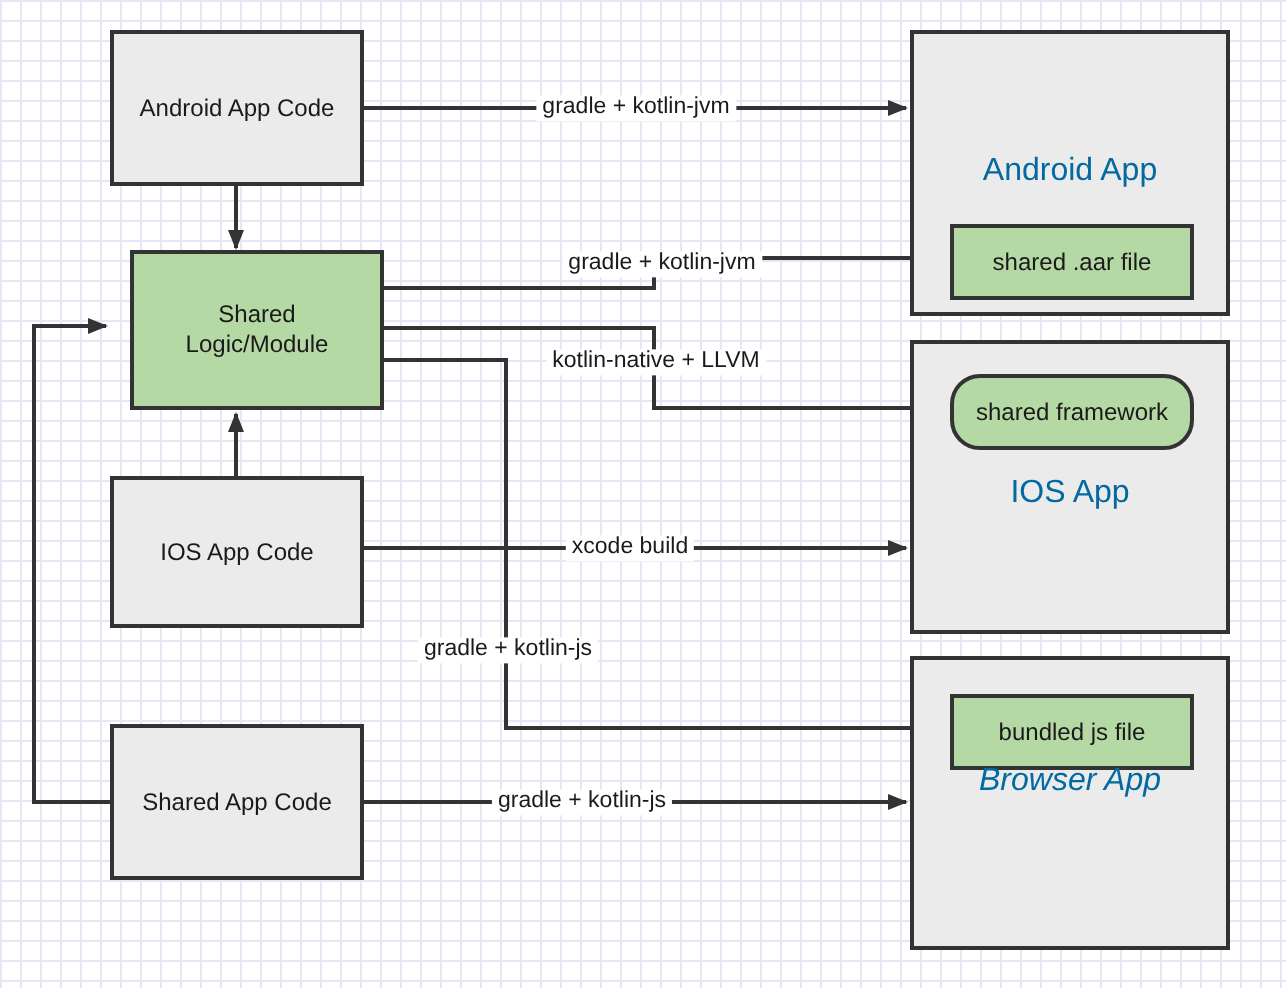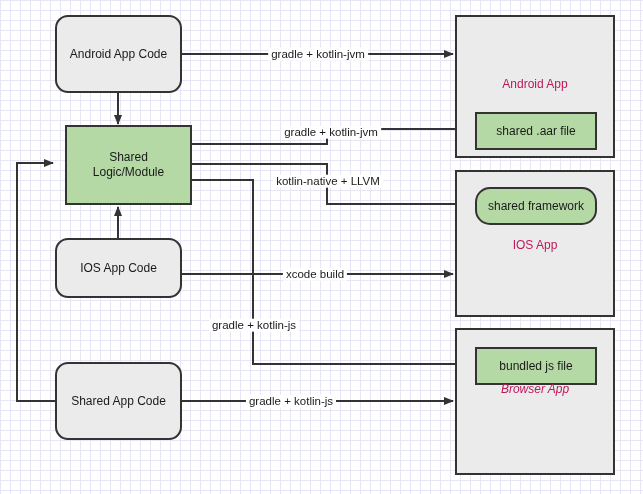--- a/index.html
+++ b/index.html
@@ -30,34 +30,34 @@
     box-sizing:border-box;
     border:2px solid #333333;
     display:flex;
     align-items:center;
     justify-content:center;
     text-align:center;
     font-size:12px;
     color:#1a1a1a;
     line-height:1.25;
   }
-  .gray{background:#ebebeb;border-radius:13px;}
+  .gray{background:#ebebeb;}
   .green{background:#b5d9a5;}
   .container{
     position:absolute;
     box-sizing:border-box;
     border:2px solid #333333;
     background:#ebebeb;
   }
   .container-label{
     position:absolute;
     left:0;right:0;
     text-align:center;
-    font-size:12px;
-    color:#be185d;
+    font-size:16px;
+    color:#0369a1;
   }
   .edge-label{
     position:absolute;
     font-size:11.5px;
     color:#1a1a1a;
     background:#ffffff;
     padding:0 3px;
     white-space:nowrap;
     transform:translate(-50%,-50%);
     line-height:1.1;
@@ -98,21 +98,21 @@
 
   <div class="node gray" style="left:55px;top:15px;width:127px;height:78px;">
     <span>Android App Code</span>
   </div>
 
   <div class="node green" style="left:65px;top:125px;width:127px;height:80px;flex-direction:column;">
     <span>Shared</span>
     <span>Logic/Module</span>
   </div>
 
-  <div class="node gray" style="left:55px;top:238px;width:127px;height:60px;">
+  <div class="node gray" style="left:55px;top:238px;width:127px;height:76px;">
     <span>IOS App Code</span>
   </div>
 
   <div class="node gray" style="left:55px;top:362px;width:127px;height:78px;">
     <span>Shared App Code</span>
   </div>
 
   <div class="container" style="left:455px;top:15px;width:160px;height:143px;">
     <div class="container-label" style="top:60px;">Android App</div>
     <div class="node green" style="left:18px;top:95px;width:122px;height:38px;">

